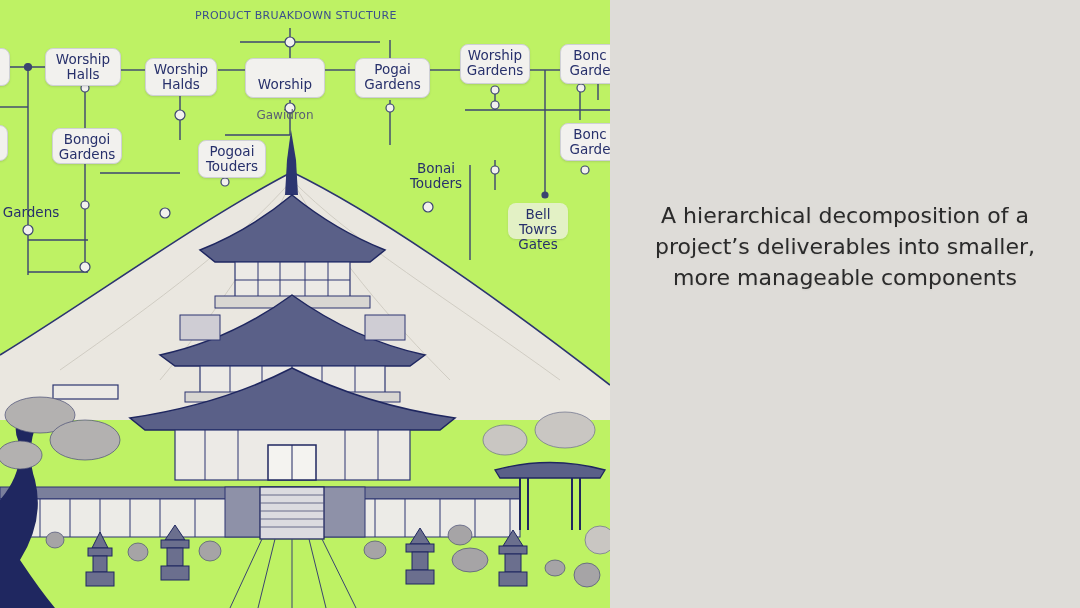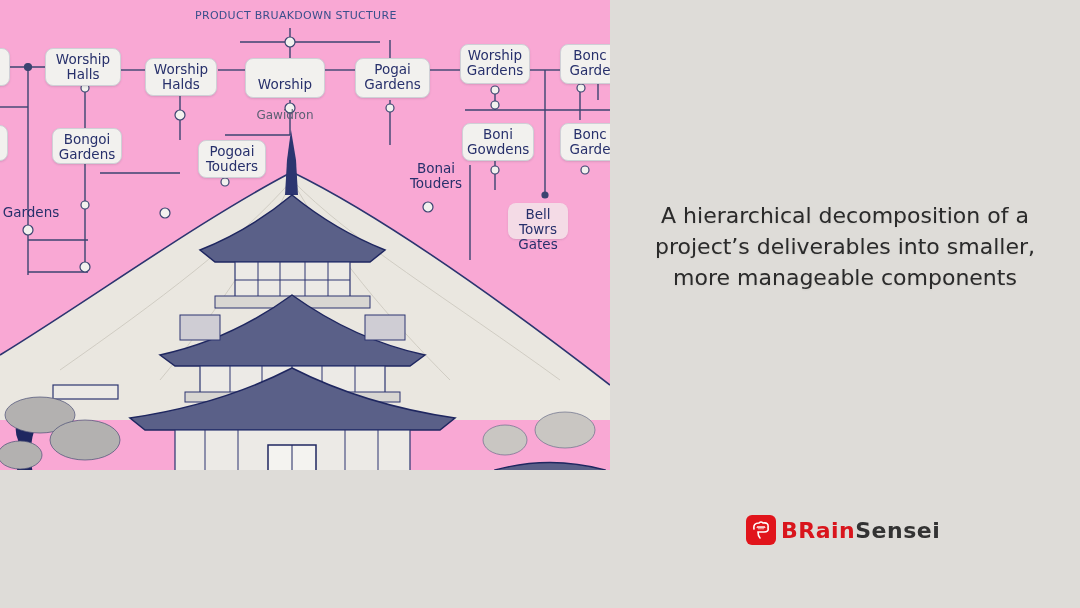--- a/index.html
+++ b/index.html
@@ -3,22 +3,22 @@
   <meta charset="utf-8">
   <style>
     html, body { margin: 0; padding: 0; }
     body {
       width: 1080px; height: 608px; overflow: hidden;
       background: #dedcd8;
       position: relative;
       font-family: "DejaVu Sans", sans-serif;
     }
     .illustration {
-      position: absolute; left: 0; top: 0; width: 610px; height: 470px;
-      background: #f9a8d4;
+      position: absolute; left: 0; top: 0; width: 610px; height: 608px;
+      background: #bef264;
       overflow: hidden;
     }
     .illustration svg { position: absolute; left: 0; top: 0; }
     .diagram-title {
       position: absolute; left: 195px; top: 9px;
       font-family: "DejaVu Sans", sans-serif; font-size: 11px;
       color: #3a4f8c; letter-spacing: 0.3px;
     }
     .node {
       position: absolute;
@@ -276,34 +276,22 @@
 Gardens</div>
   <div class="node" style="left:560px;top:44px;width:60px;height:40px;">Bonc
 Garde</div>
   <div class="node" style="-left:0;left:-22px;top:125px;width:30px;height:36px;"></div>
   <div class="node" style="left:52px;top:128px;width:70px;height:36px;">Bongoi
 Gardens</div>
   <div class="node" style="left:198px;top:140px;width:68px;height:38px;text-align:center;">Pogoai
 Touders</div>
   <div class="node plain" style="left:402px;top:158px;width:68px;height:36px;text-align:center;">Bonai
 Touders</div>
-  <div class="node" style="left:462px;top:123px;width:72px;height:38px;">Boni
-Gowdens</div>
   <div class="node" style="left:560px;top:123px;width:60px;height:38px;">Bonc
 Garde</div>
   <div class="node plain" style="left:-2px;top:202px;width:66px;height:20px;">Gardens</div>
   <div class="node" style="left:508px;top:203px;width:60px;height:36px;background:rgba(242,241,238,0.7);border-color:transparent;">Bell Towrs
 Gates</div>
 </div>
 
 <div class="right-panel">
   <div class="desc">A hierarchical decomposition of a project’s deliverables into smaller, more manageable components</div>
-  <div class="logo">
-    <span class="logo-icon">
-      <svg width="22" height="22" viewBox="0 0 22 22">
-        <path d="M4,10 Q3,4 9,4 Q11,2 13,4 Q19,3 18,9 Q19,13 14,13 L8,13 Q8,17 10,19" stroke="#fff" stroke-width="1.6" fill="none" stroke-linecap="round"></path>
-        <path d="M7,9 Q8,6 9,9 Q10,6 11,9 Q12,6 13,9 Q14,6 15,9" stroke="#fff" stroke-width="1.2" fill="none"></path>
-      </svg>
-    </span>
-    <span class="logo-brain">BRain</span>
-      <span class="logo-sensei">Sensei</span>
-  </div>
 </div>
 
 </body></html>

